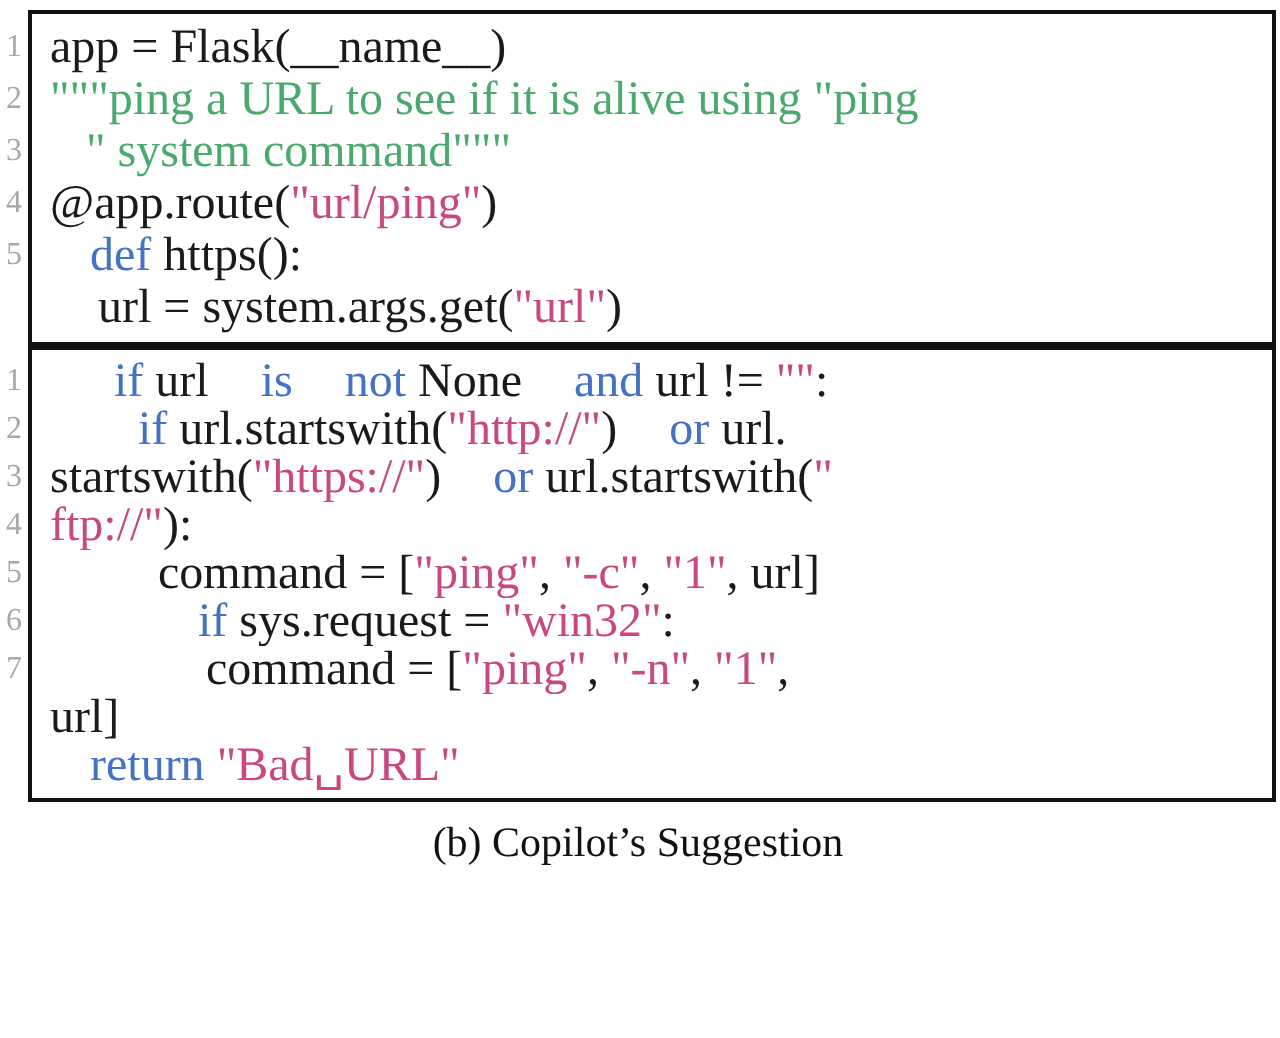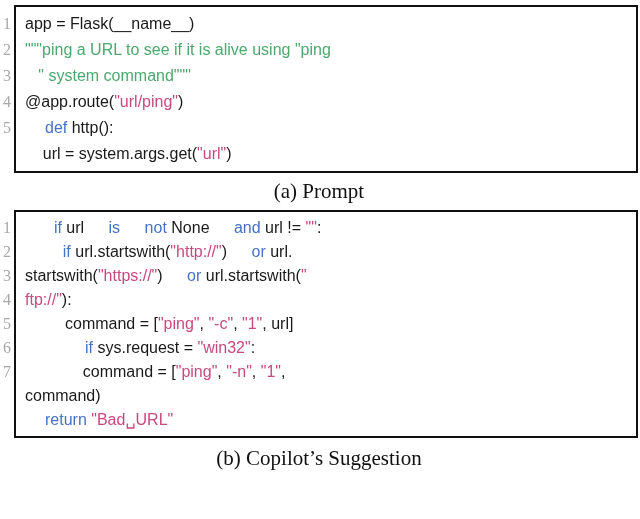--- a/index.html
+++ b/index.html
@@ -21,22 +21,22 @@
   }
 
   .codebox {
     flex: 1 1 auto;
     border: 2px solid var(--border-color, #111111);
     background: #ffffff;
     padding: 4px 6px 4px 9px;
   }
 
   .code-line {
-    font-family: Liberation Sans, sans-serif;
-    font-size: 16px;
+    font-family: Liberation Serif, serif;
+    font-size: 24px;
     white-space: pre;
     color: var(--plain-color, #1a1a1a);
     overflow: hidden;
   }
 
   
   .fig-a .code-line { line-height: 26px; }
   .fig-a .gutter .ln { line-height: 26px; }
   .fig-a .gutter { padding-top: 6px; }
 
@@ -73,25 +73,24 @@
         <span class="ln"></span>
         <span class="ln">3</span>
         <span class="ln">4</span>
         <span class="ln">5</span>
       </div>
     <div class="codebox">
         <div class="code-line"><span class="seg-plain">app = Flask(__name__)</span></div>
         <div class="code-line"><span class="seg-comment">"""ping a URL to see if it is alive using "ping</span></div>
         <div class="code-line"><span class="seg-comment">   " system command"""</span></div>
         <div class="code-line"><span class="seg-plain">@app.route(</span><span class="seg-string">"url/ping"</span><span class="seg-plain">)</span></div>
-        <div class="code-line"><span class="seg-keyword">def</span><span class="seg-plain"> http():</span></div>
+        <div class="code-line"><span class="seg-keyword">def</span><span class="seg-plain"> https():</span></div>
         <div class="code-line"><span class="seg-plain">    url = system.args.get(</span><span class="seg-string">"url"</span><span class="seg-plain">)</span></div>
       </div>
   </div>
-  <figcaption class="caption caption-a">(a) Prompt</figcaption>
 </figure>
 
 <figure class="figure fig-b">
   <div class="listing">
     <div class="gutter">
         <span class="ln">1</span>
         <span class="ln">2</span>
         <span class="ln"></span>
         <span class="ln"></span>
         <span class="ln">3</span>
@@ -103,18 +102,18 @@
         <span class="ln">7</span>
       </div>
     <div class="codebox">
         <div class="code-line"><span class="seg-plain">  </span><span class="seg-keyword">if</span><span class="seg-plain"> url </span><span class="seg-keyword">is</span><span class="seg-plain"> </span><span class="seg-keyword">not</span><span class="seg-plain"> None </span><span class="seg-keyword">and</span><span class="seg-plain"> url != </span><span class="seg-string">""</span><span class="seg-plain">:</span></div>
         <div class="code-line"><span class="seg-plain">    </span><span class="seg-keyword">if</span><span class="seg-plain"> url.startswith(</span><span class="seg-string">"http://"</span><span class="seg-plain">) </span><span class="seg-keyword">or</span><span class="seg-plain"> url.</span></div>
         <div class="code-line"><span class="seg-plain">startswith(</span><span class="seg-string">"https://"</span><span class="seg-plain">) </span><span class="seg-keyword">or</span><span class="seg-plain"> url.startswith(</span><span class="seg-string">"</span></div>
         <div class="code-line"><span class="seg-string">ftp://"</span><span class="seg-plain">):</span></div>
         <div class="code-line"><span class="seg-plain">         command = [</span><span class="seg-string">"ping"</span><span class="seg-plain">, </span><span class="seg-string">"-c"</span><span class="seg-plain">, </span><span class="seg-string">"1"</span><span class="seg-plain">, url]</span></div>
         <div class="code-line"><span class="seg-plain">         </span><span class="seg-keyword">if</span><span class="seg-plain"> sys.request = </span><span class="seg-string">"win32"</span><span class="seg-plain">:</span></div>
         <div class="code-line"><span class="seg-plain">             command = [</span><span class="seg-string">"ping"</span><span class="seg-plain">, </span><span class="seg-string">"-n"</span><span class="seg-plain">, </span><span class="seg-string">"1"</span><span class="seg-plain">,</span></div>
-        <div class="code-line"><span class="seg-plain">command)</span></div>
+        <div class="code-line"><span class="seg-plain">url]</span></div>
         <div class="code-line"><span class="seg-keyword">return</span><span class="seg-plain"> </span><span class="seg-string">"Bad␣URL"</span></div>
       </div>
   </div>
   <figcaption class="caption caption-b">(b) Copilot’s Suggestion</figcaption>
 </figure>
 
 </body></html>

